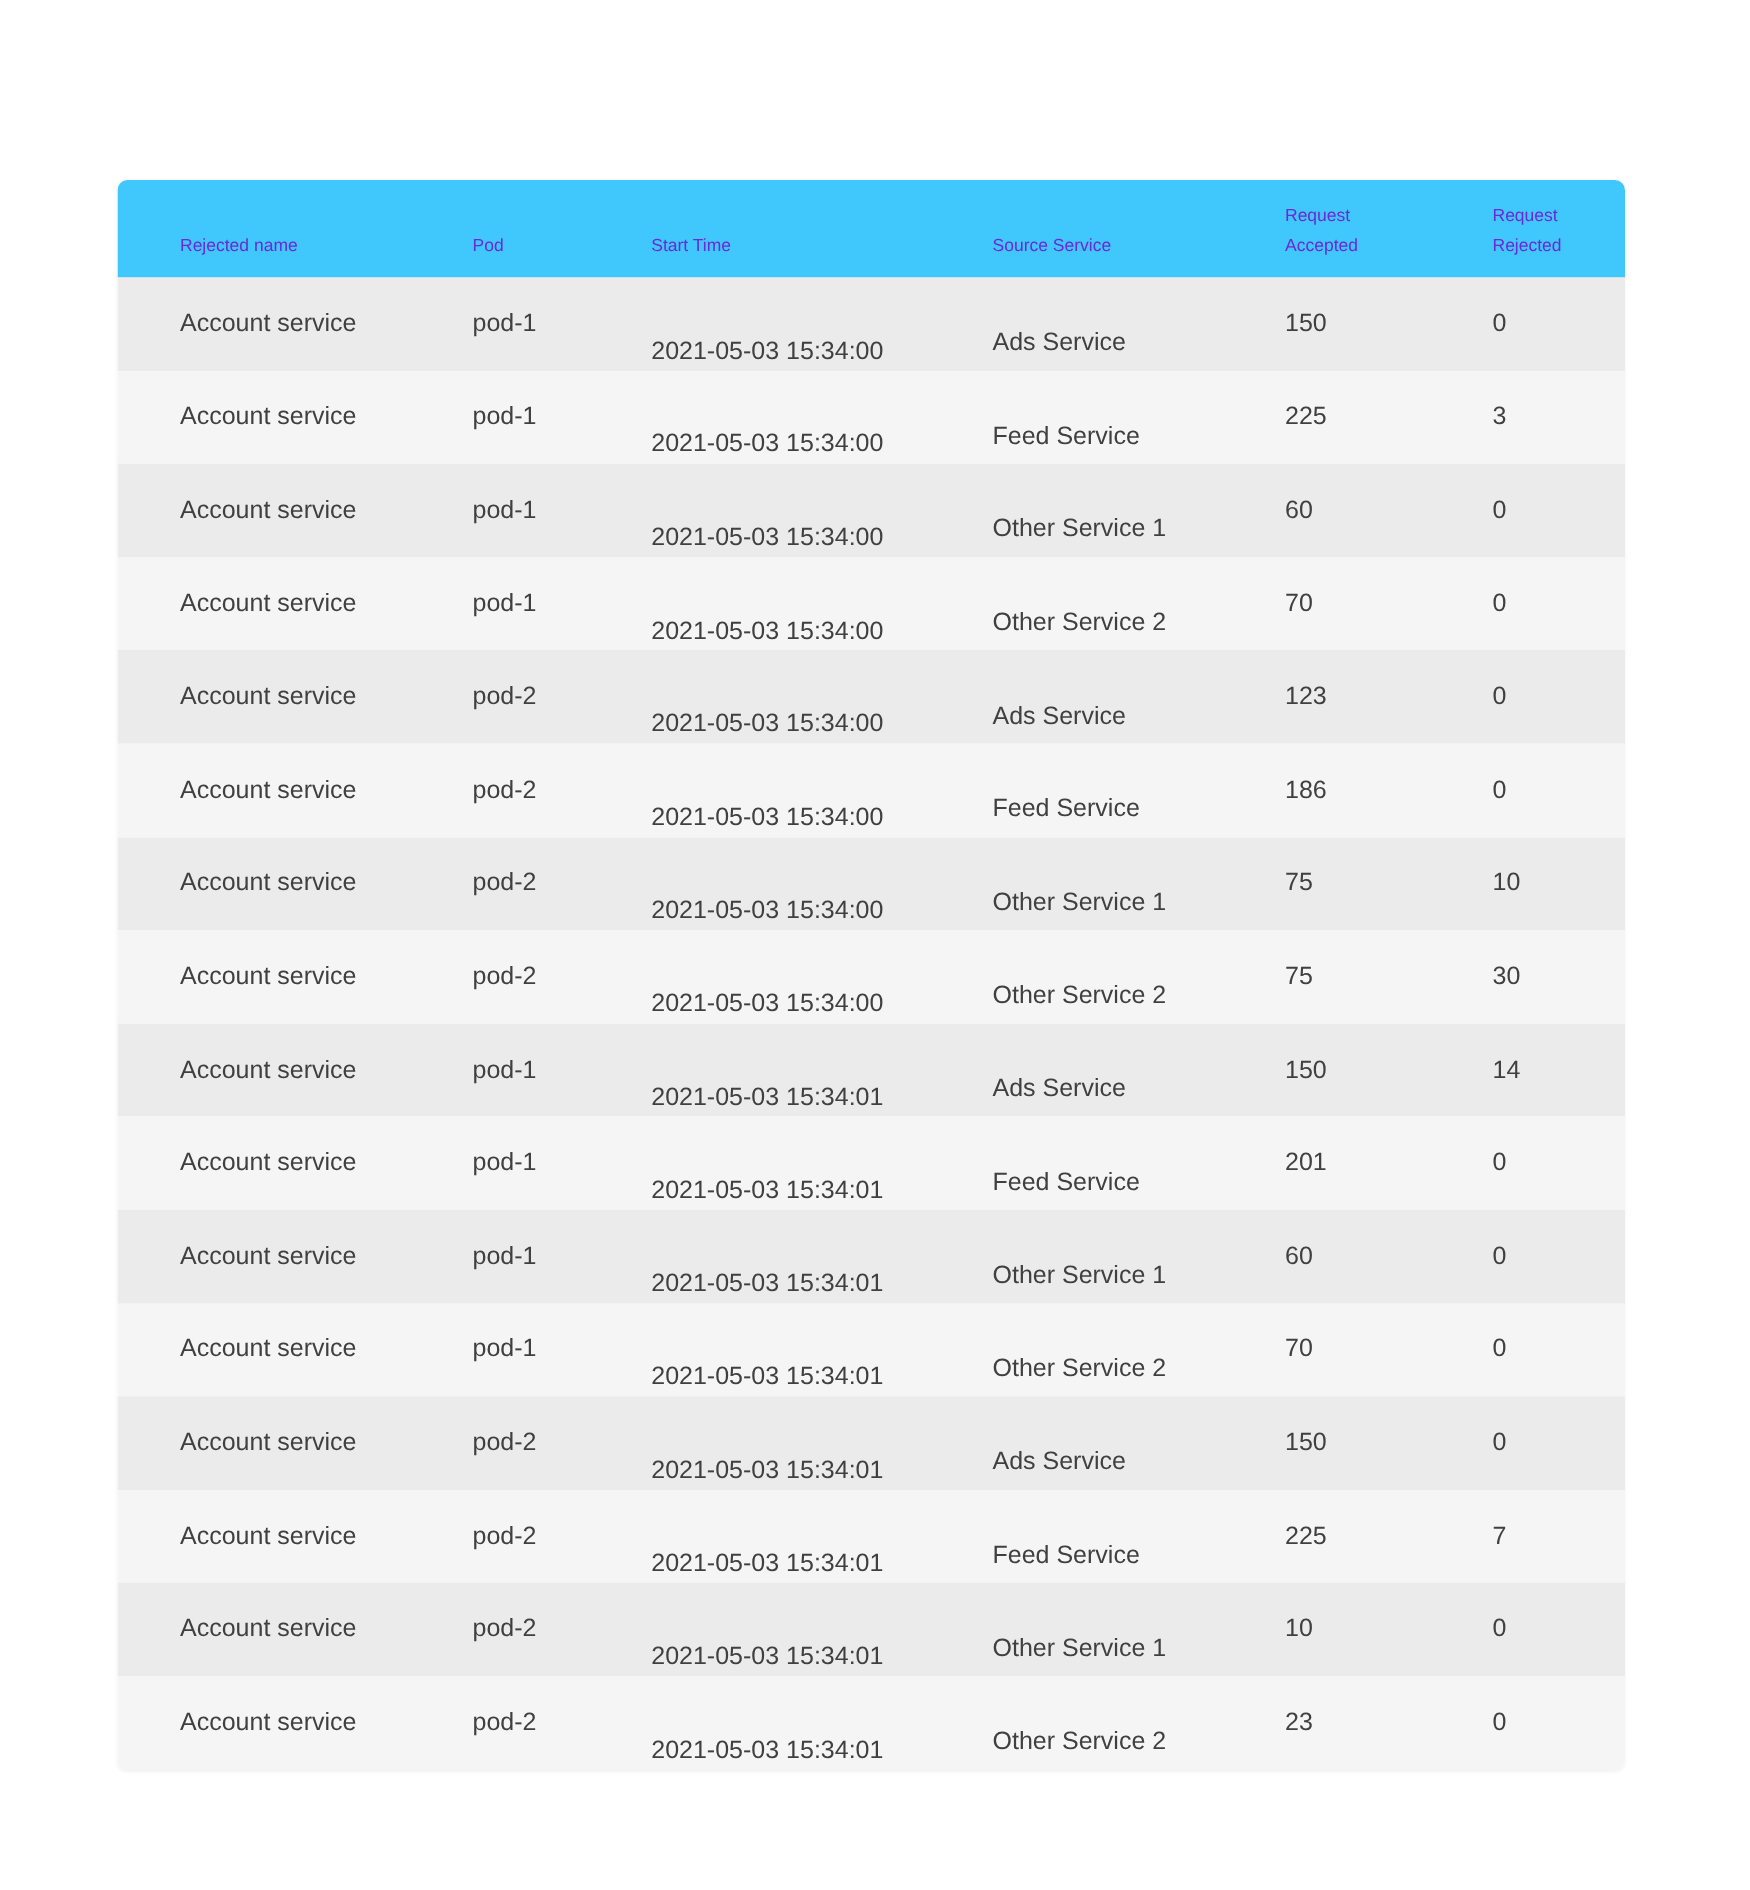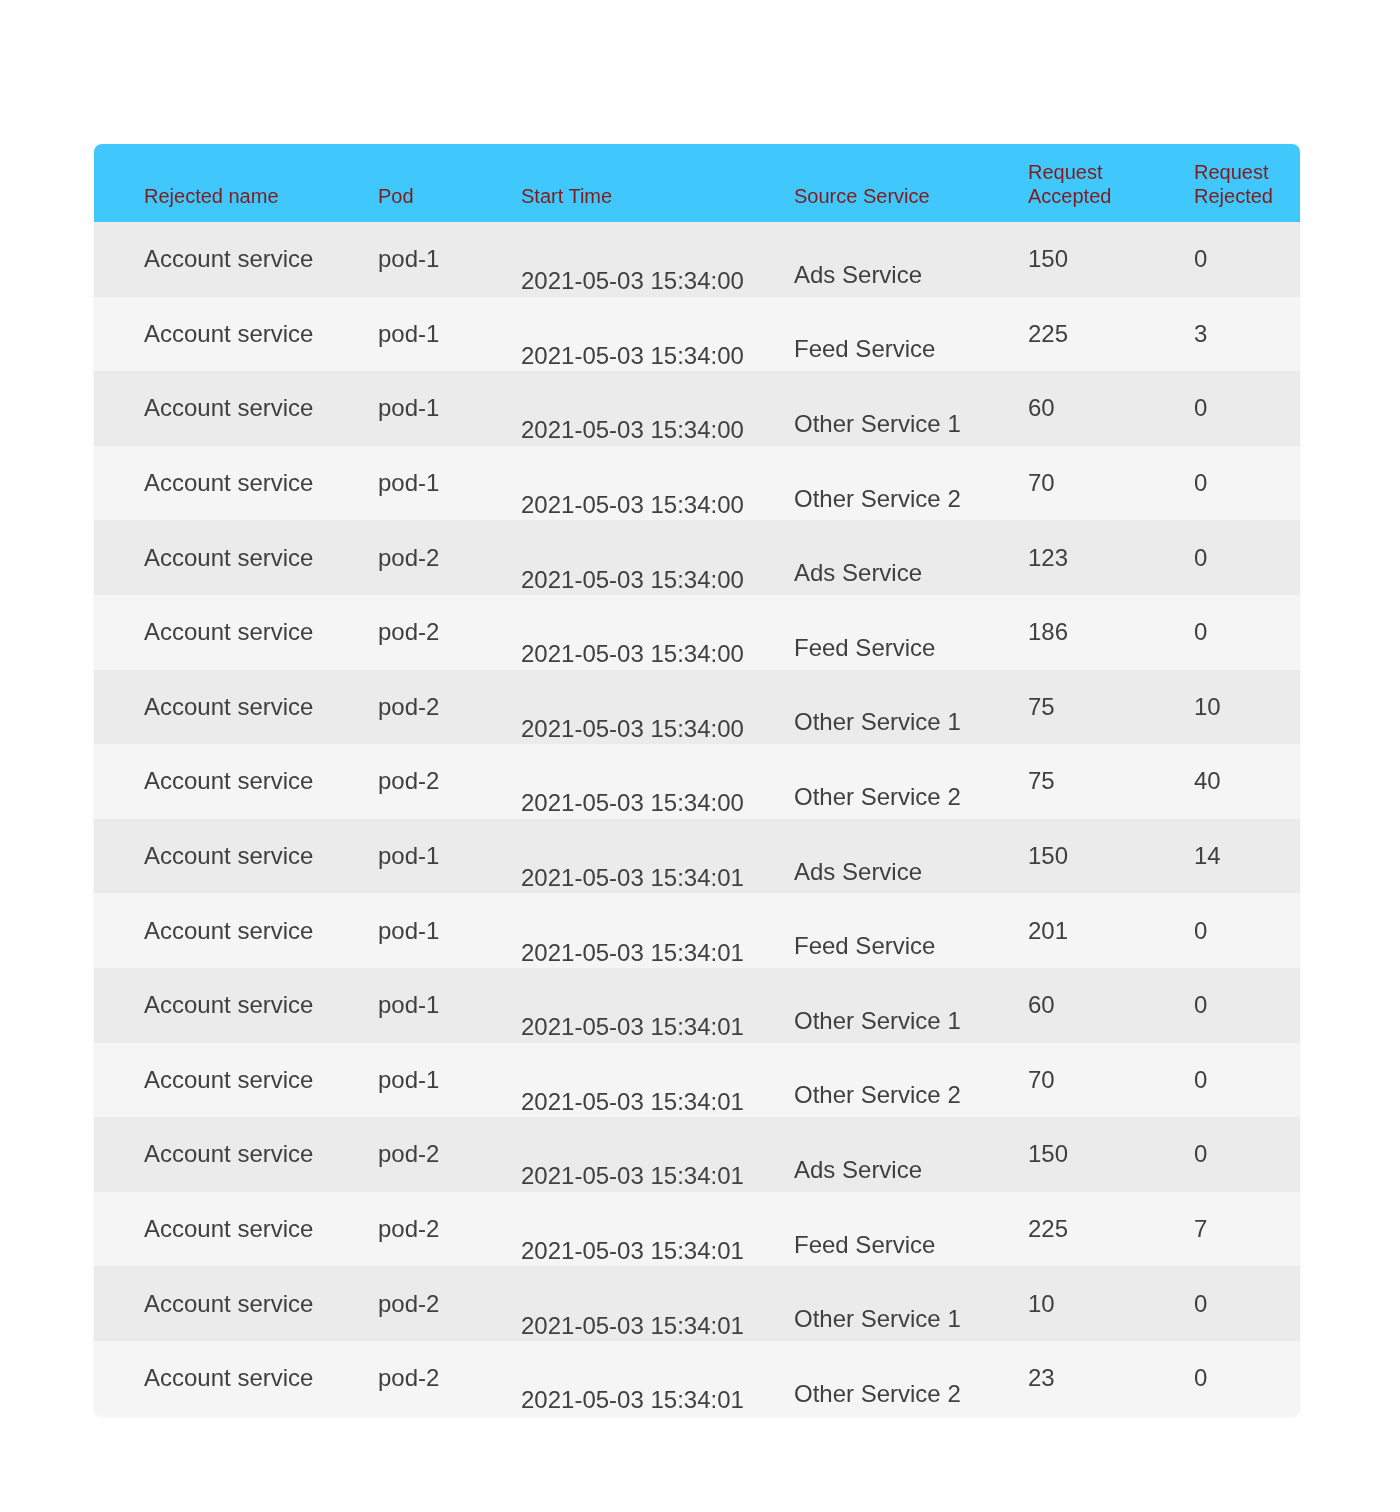--- a/index.html
+++ b/index.html
@@ -25,30 +25,30 @@
     }
     .thead {
       display: flex;
       background: #40c8fc;
       height: 78px;
       align-items: flex-end;
       padding-bottom: 14px;
       box-sizing: border-box;
     }
     .th {
-      color: #7f1d1d;
-      font-size: 20px;
+      color: #6d28d9;
+      font-size: 14px;
       line-height: 24px;
       white-space: pre-line;
     }
     .row {
       display: flex;
       align-items: center;
       height: 74.6px;
-      font-size: 24px;
+      font-size: 20px;
       color: #404040;
     }
     .row.odd { background: #ebebeb; }
     .row.even { background: #f5f5f5; }
     .col-service { width: 234px; padding-left: 50px; box-sizing: content-box; }
     .col-pod { width: 143px; }
     .col-start { width: 273px; margin-top: 44px; }
     .col-source { width: 234px; margin-top: 31px; }
     .col-accepted { width: 166px; }
     .col-rejected { width: 106px; }
@@ -123,21 +123,21 @@
         <div class="col-source">Other Service 1</div>
         <div class="col-accepted">75</div>
         <div class="col-rejected">10</div>
       </div>
       <div class="row even">
         <div class="col-service">Account service</div>
         <div class="col-pod">pod-2</div>
         <div class="col-start">2021-05-03 15:34:00</div>
         <div class="col-source">Other Service 2</div>
         <div class="col-accepted">75</div>
-        <div class="col-rejected">40</div>
+        <div class="col-rejected">30</div>
       </div>
       <div class="row odd">
         <div class="col-service">Account service</div>
         <div class="col-pod">pod-1</div>
         <div class="col-start">2021-05-03 15:34:01</div>
         <div class="col-source">Ads Service</div>
         <div class="col-accepted">150</div>
         <div class="col-rejected">14</div>
       </div>
       <div class="row even">

